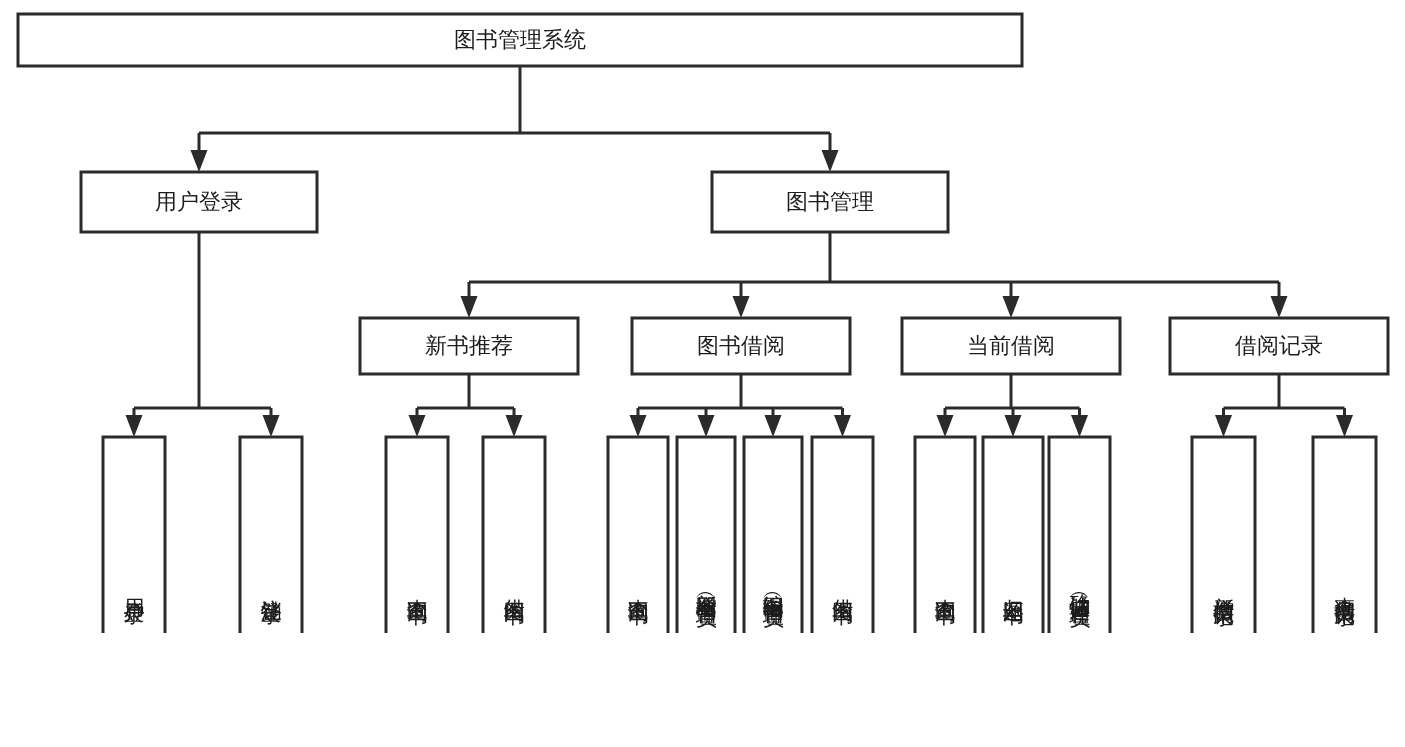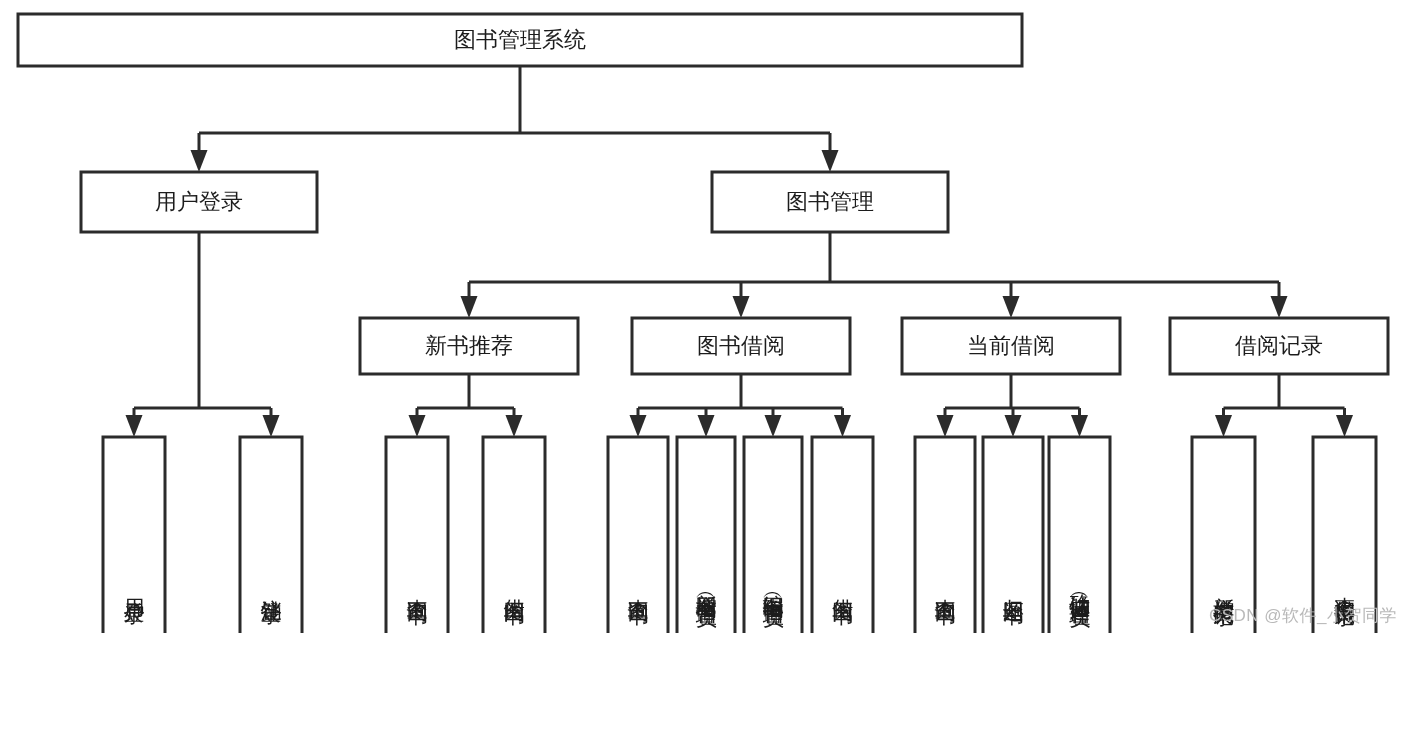--- a/index.html
+++ b/index.html
@@ -234,14 +234,13 @@
       <div class="vlabel" style="left: 677px; top: 437px; width: 58px; height: 298px;">新增图书（管理员）</div>
       <div class="vlabel" style="left: 744px; top: 437px; width: 58px; height: 298px;">编辑图书（管理员）</div>
       <div class="vlabel" style="left: 812px; top: 437px; width: 61px; height: 298px;">借阅图书</div>
       <div class="vlabel" style="left: 915px; top: 437px; width: 60px; height: 298px;">查询图书</div>
       <div class="vlabel" style="left: 983px; top: 437px; width: 60px; height: 298px;">归还图书</div>
       <div class="vlabel" style="left: 1049px; top: 437px; width: 61px; height: 298px;">确认归还（管理员）</div>
       <div class="vlabel" style="left: 1192px; top: 437px; width: 63px; height: 298px;">新增借阅记录</div>
       <div class="vlabel" style="left: 1313px; top: 437px; width: 63px; height: 298px;">查询借阅记录</div>
     </div>
 
-  <div class="watermark">CSDN @软件_小贺同学</div>
 </div>
 
 </body></html>

